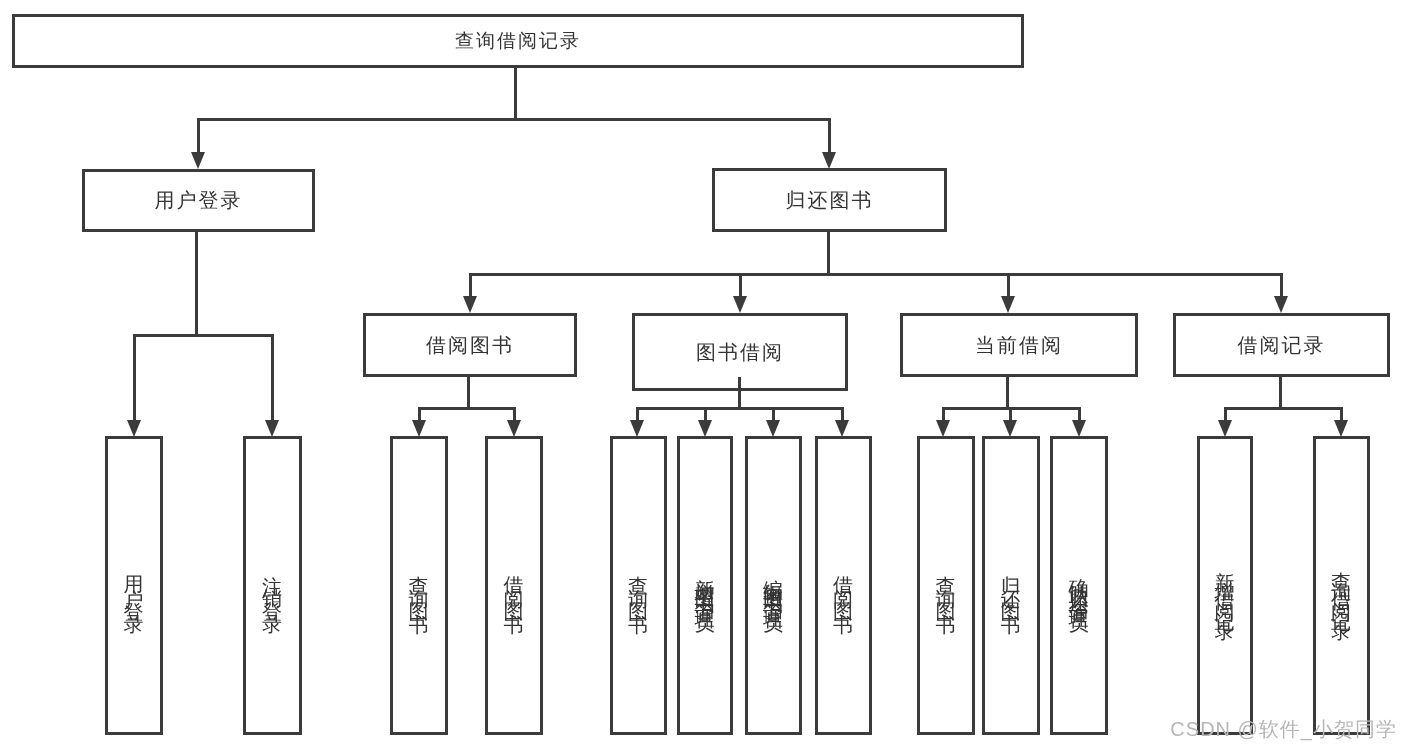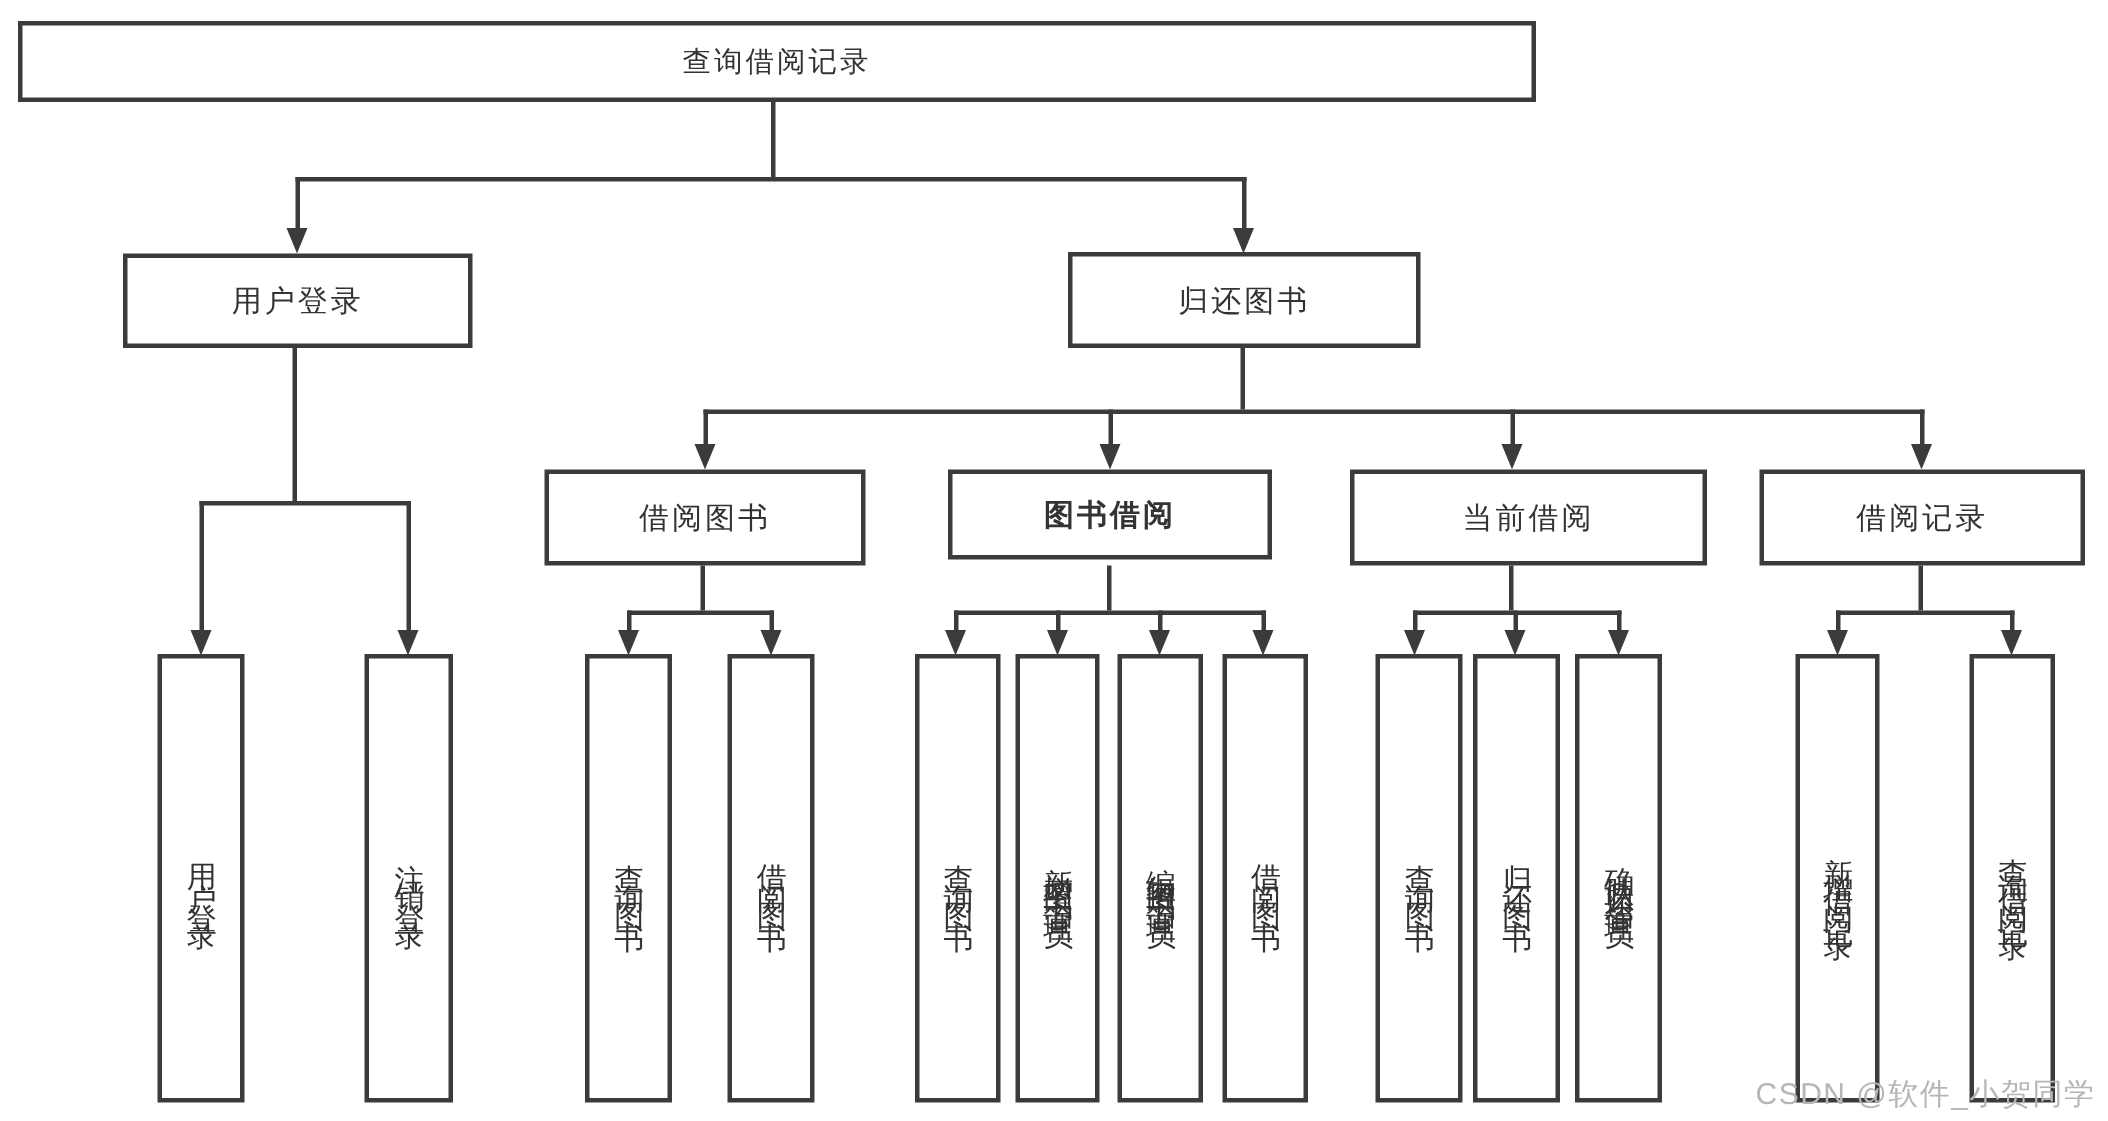--- a/index.html
+++ b/index.html
@@ -92,21 +92,21 @@
   <div class="line" style="left:469px; top:273px; width:3px; height:25px;"></div>
   <div class="arrowhead" style="left:463px; top:296px;"></div>
   <div class="line" style="left:739px; top:273px; width:3px; height:25px;"></div>
   <div class="arrowhead" style="left:733px; top:296px;"></div>
   <div class="line" style="left:1007px; top:273px; width:3px; height:25px;"></div>
   <div class="arrowhead" style="left:1001px; top:296px;"></div>
   <div class="line" style="left:1280px; top:273px; width:3px; height:25px;"></div>
   <div class="arrowhead" style="left:1274px; top:296px;"></div>
 
   <div class="box hbox" style="left:363px; top:313px; width:214px; height:64px;">借阅图书</div>
-  <div class="box hbox" style="left:632px; top:313px; width:216px; height:60px;font-weight:bold;">图书借阅</div>
+  <div class="box hbox" style="left:632px; top:313px; width:216px; height:78px;">图书借阅</div>
   <div class="box hbox" style="left:900px; top:313px; width:238px; height:64px;">当前借阅</div>
   <div class="box hbox" style="left:1173px; top:313px; width:217px; height:64px;">借阅记录</div>
 
   <div class="line" style="left:467px; top:377px; width:3px; height:30px;"></div>
   <div class="line" style="left:418px; top:407px; width:98px; height:3px;"></div>
   <div class="line" style="left:418px; top:407px; width:3px; height:15px;"></div>
   <div class="arrowhead" style="left:412px; top:420px;"></div>
   <div class="line" style="left:513px; top:407px; width:3px; height:15px;"></div>
   <div class="arrowhead" style="left:507px; top:420px;"></div>
 

